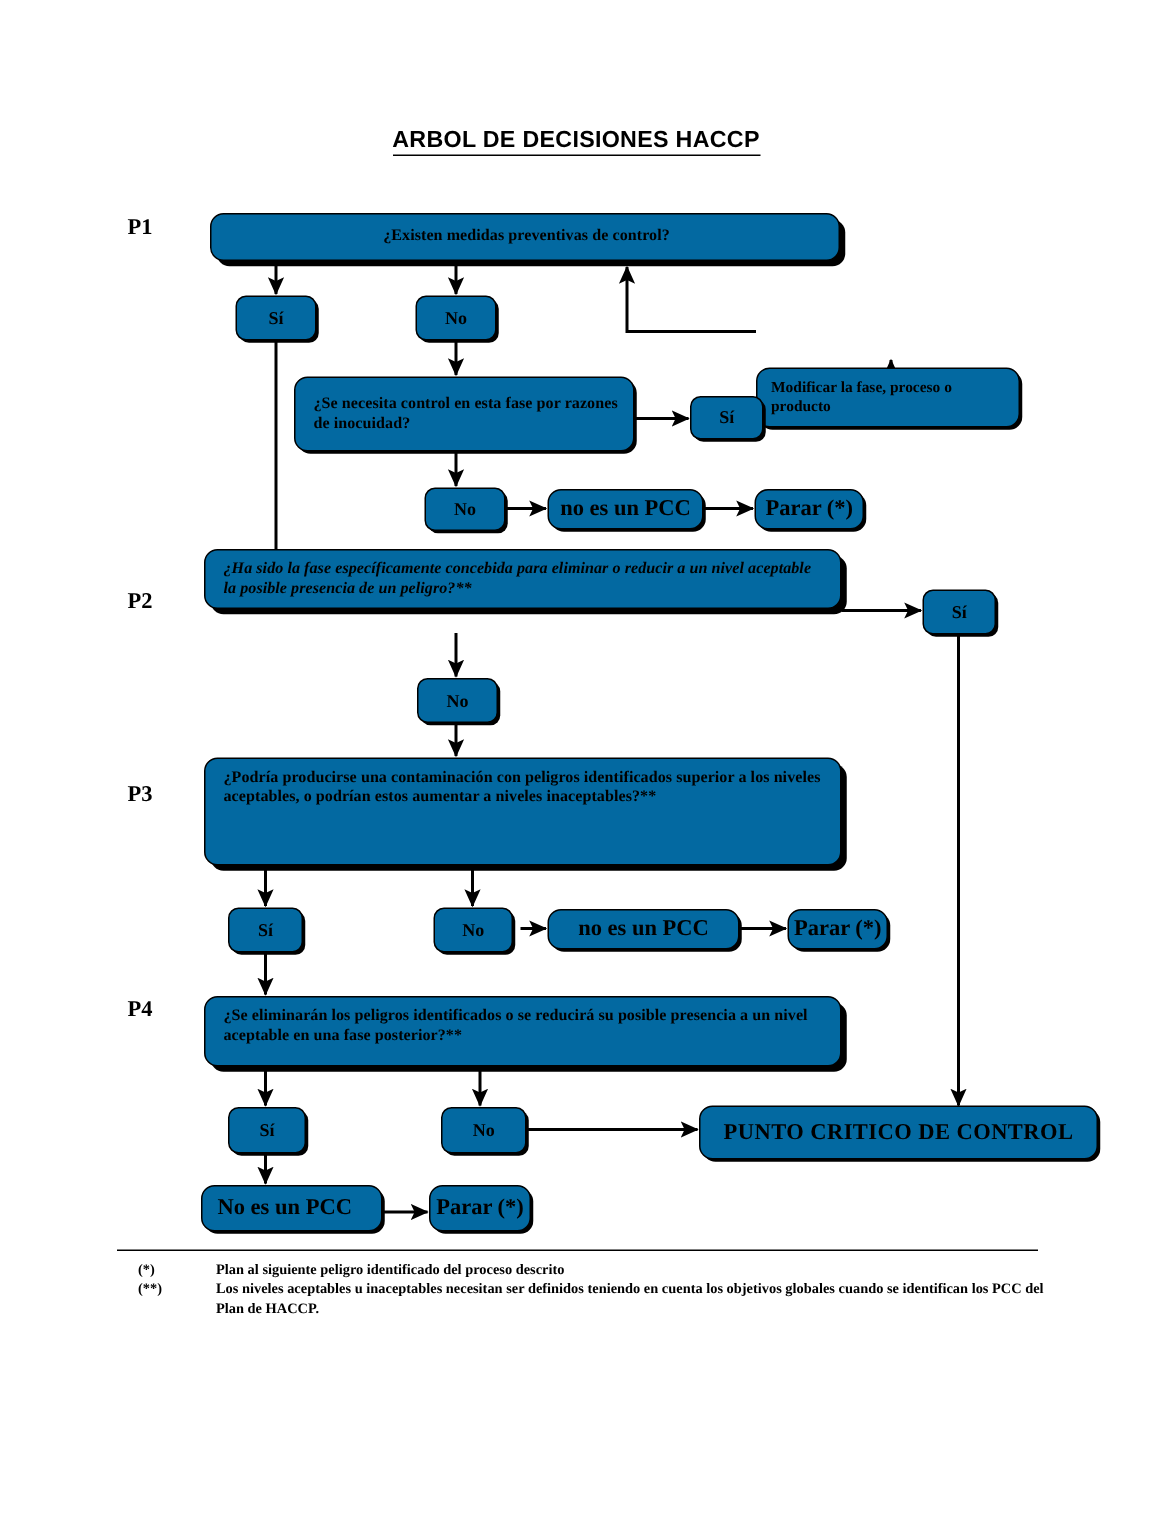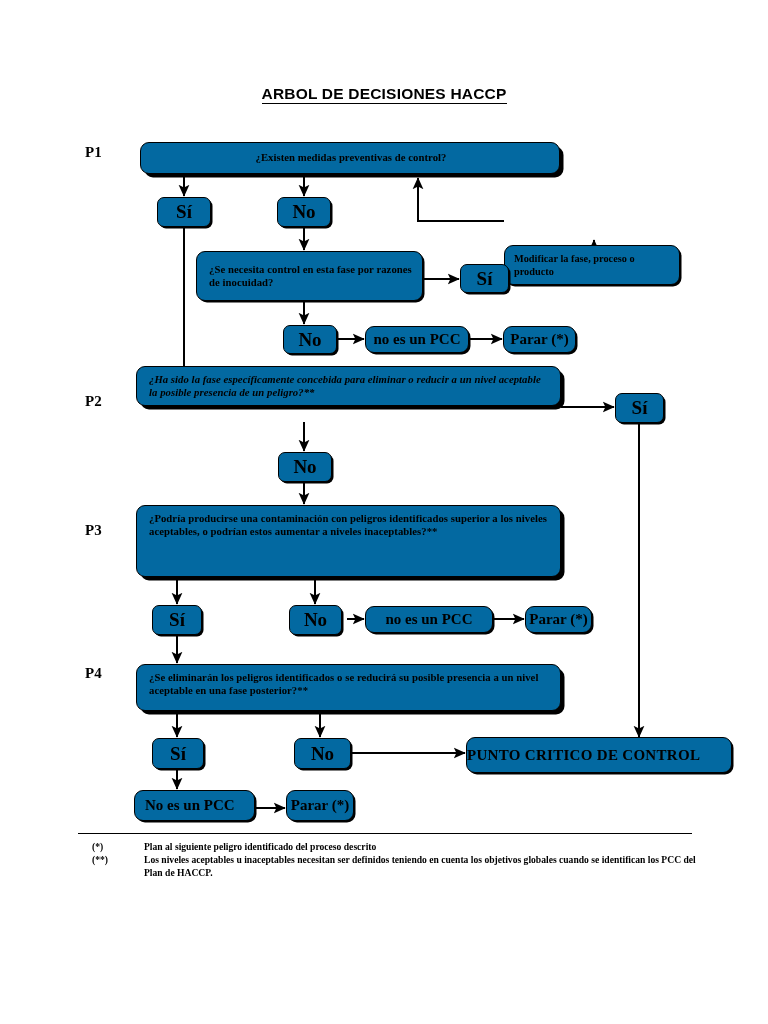--- a/index.html
+++ b/index.html
@@ -66,41 +66,42 @@
   }
   .qbox.center .txt { text-align: center; }
 
   
   .pill {
     justify-content: center;
     border-radius: 7px;
   }
   .pill .txt {
     text-align: center;
-    font-size: 19px;
+    font-size: 12px;
     font-weight: bold;
   }
   
   .lbl .txt {
     text-align: center;
     font-size: 15px;
     font-weight: bold;
   }
   .lbl.left .txt { text-align: left; padding-left: 10px; }
 
   
   .modbox .txt {
     padding: 0 8px 0 9px;
     font-size: 10.3px;
     font-weight: bold;
     text-align: left;
     line-height: 1.3;
   }
   
   .pccbox .txt {
+    text-align: center;
     font-size: 15px;
     font-weight: bold;
     letter-spacing: 0.3px;
   }
   
   .stage {
     position: absolute;
     font-family: "Liberation Serif", "DejaVu Serif", serif;
     font-weight: bold;
     font-size: 15px;

